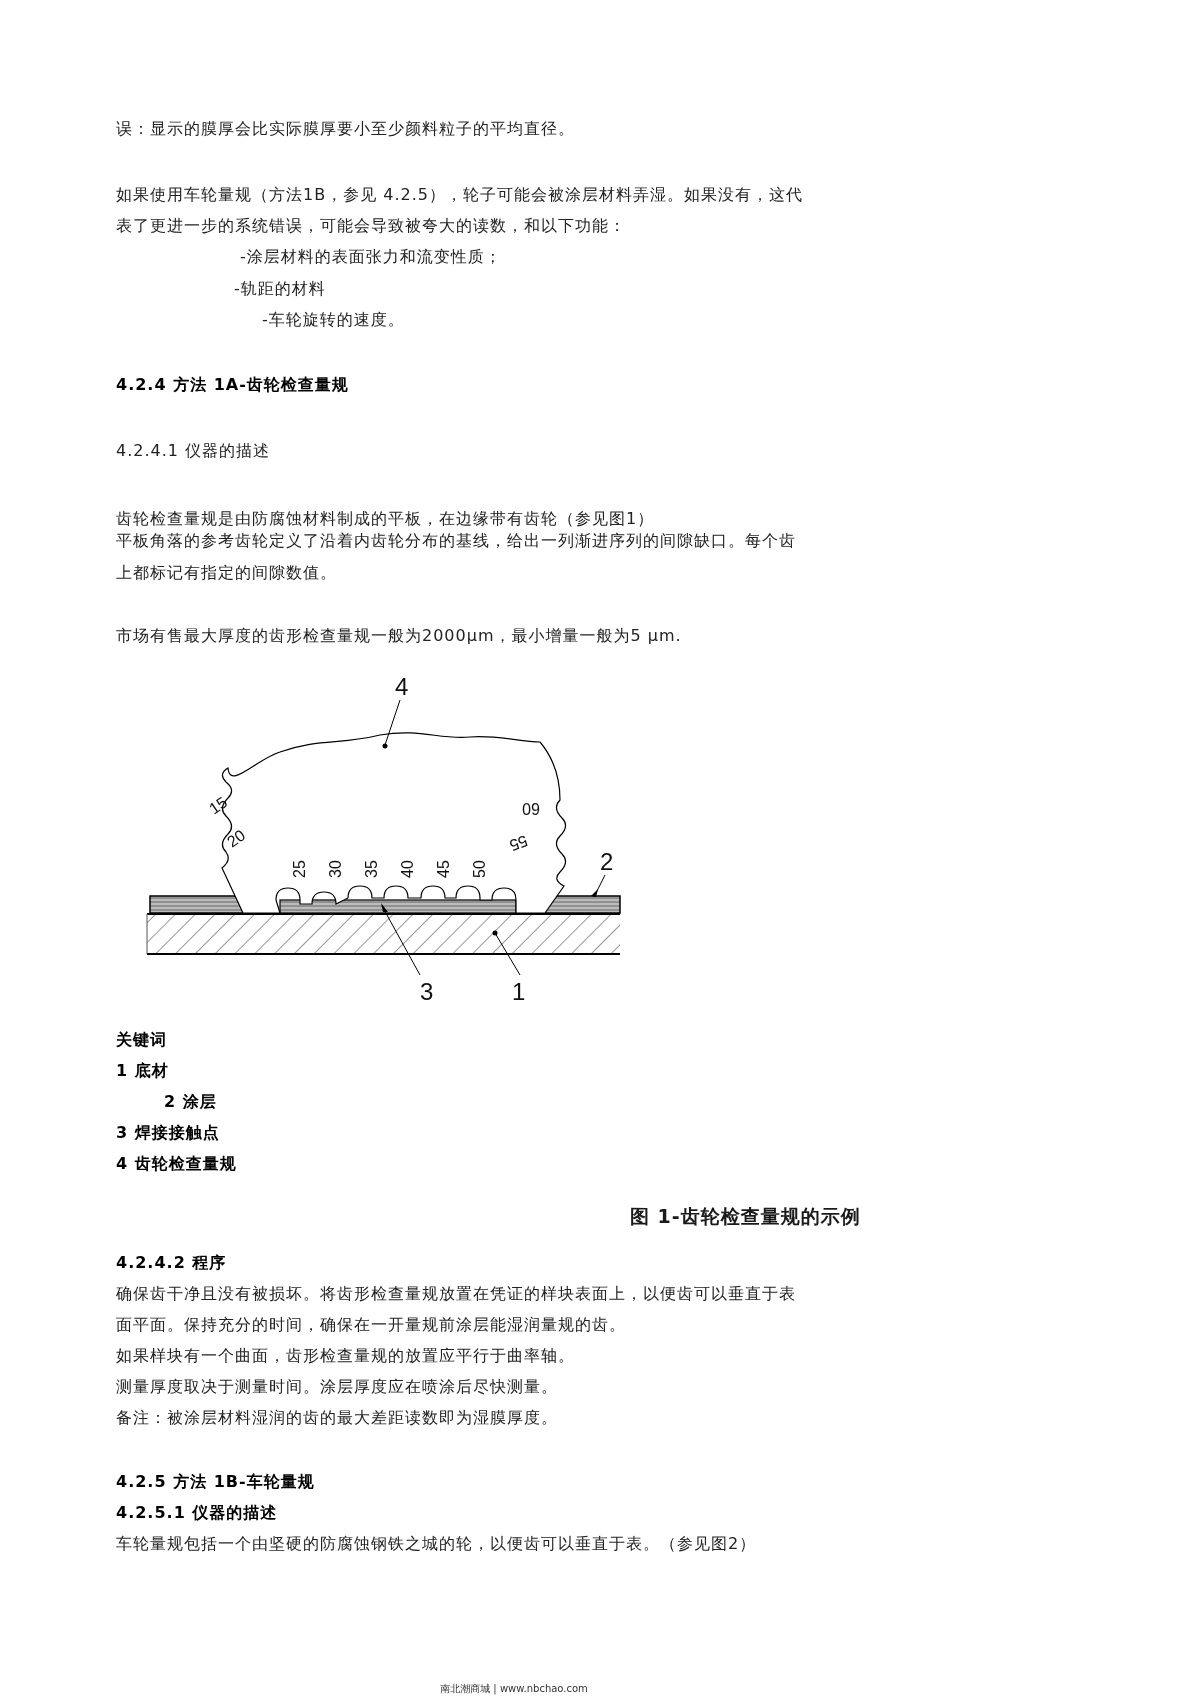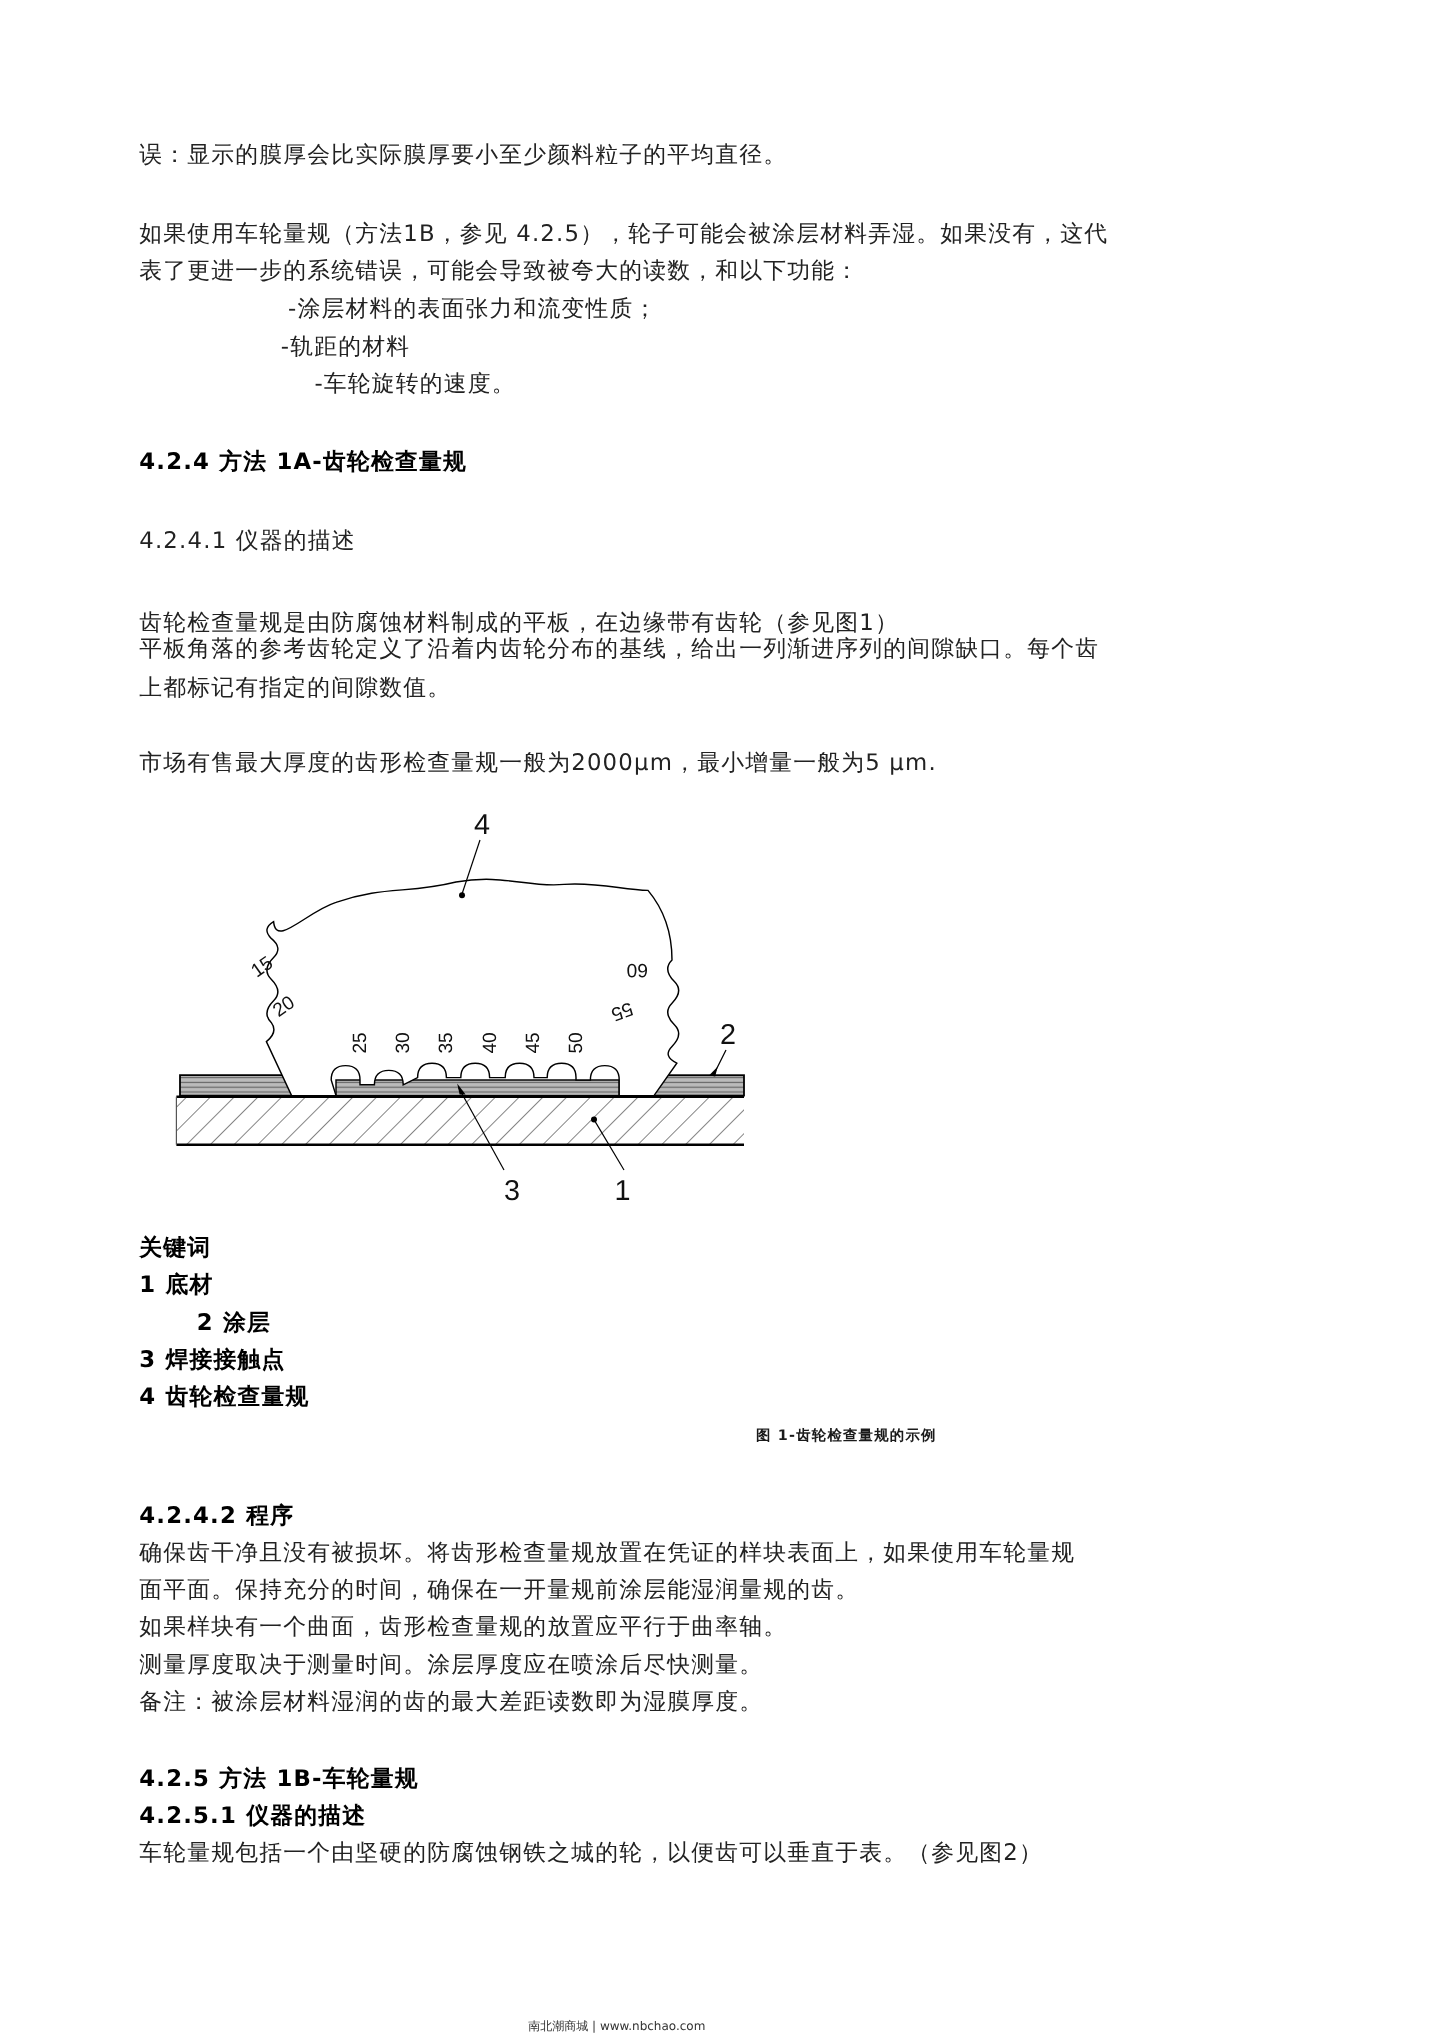--- a/index.html
+++ b/index.html
@@ -1,25 +1,25 @@
 <!DOCTYPE html>
 <html><head>
 <meta charset="utf-8">
 <style>
   html, body { margin: 0; padding: 0; background: #ffffff; }
   body {
     width: 1200px; height: 1698px; position: relative; overflow: hidden;
     font-family: "DejaVu Sans", "Liberation Sans", sans-serif;
     color: #1a1a1a;
   }
-  .line { position: absolute; left: 116px; font-size: 19px; line-height: 26px; white-space: nowrap; letter-spacing: 1px; color: #222; }
+  .line { position: absolute; left: 116px; font-size: 16px; line-height: 26px; white-space: nowrap; letter-spacing: 1px; color: #222; }
   .bold { font-weight: bold; color: #000; }
   .indent1 { left: 240px; }
   .indent2 { left: 234px; }
-  .caption { position: absolute; left: 630px; font-size: 12px; font-weight: bold; white-space: nowrap; letter-spacing: 1px; }
+  .caption { position: absolute; left: 630px; font-size: 19px; font-weight: bold; white-space: nowrap; letter-spacing: 1px; margin-top: 16px; }
   .footer { position: absolute; left: 0; width: 1028px; text-align: center; font-size: 10px; color: #333; top: 1682px; }
   svg text { font-family: "Liberation Sans", sans-serif; fill: #111; }
 </style>
 </head>
 <body>
 
 <div>
 
   <div class="line" style="top:116px;">误：显示的膜厚会比实际膜厚要小至少颜料粒子的平均直径。</div>
 
@@ -98,21 +98,21 @@
 
   <div class="line bold" style="top:1027px;">关键词</div>
   <div class="line bold" style="top:1058px;">1 底材</div>
   <div class="line bold" style="top:1089px;margin-left:48px;">2 涂层</div>
   <div class="line bold" style="top:1120px;">3 焊接接触点</div>
   <div class="line bold" style="top:1151px;">4 齿轮检查量规</div>
 
   <div class="caption" style="top:1188px;">图 1-齿轮检查量规的示例</div>
 
   <div class="line bold" style="top:1250px;">4.2.4.2 程序</div>
-  <div class="line" style="top:1281px;">确保齿干净且没有被损坏。将齿形检查量规放置在凭证的样块表面上，如果使用车轮量规</div>
+  <div class="line" style="top:1281px;">确保齿干净且没有被损坏。将齿形检查量规放置在凭证的样块表面上，以便齿可以垂直于表</div>
   <div class="line" style="top:1312px;">面平面。保持充分的时间，确保在一开量规前涂层能湿润量规的齿。</div>
   <div class="line" style="top:1343px;">如果样块有一个曲面，齿形检查量规的放置应平行于曲率轴。</div>
   <div class="line" style="top:1374px;">测量厚度取决于测量时间。涂层厚度应在喷涂后尽快测量。</div>
   <div class="line" style="top:1405px;">备注：被涂层材料湿润的齿的最大差距读数即为湿膜厚度。</div>
 
   <div class="line bold" style="top:1469px;">4.2.5 方法 1B-车轮量规</div>
   <div class="line bold" style="top:1500px;">4.2.5.1 仪器的描述</div>
   <div class="line" style="top:1531px;">车轮量规包括一个由坚硬的防腐蚀钢铁之城的轮，以便齿可以垂直于表。（参见图2）</div>
 
   <div class="footer">南北潮商城 | www.nbchao.com</div>

